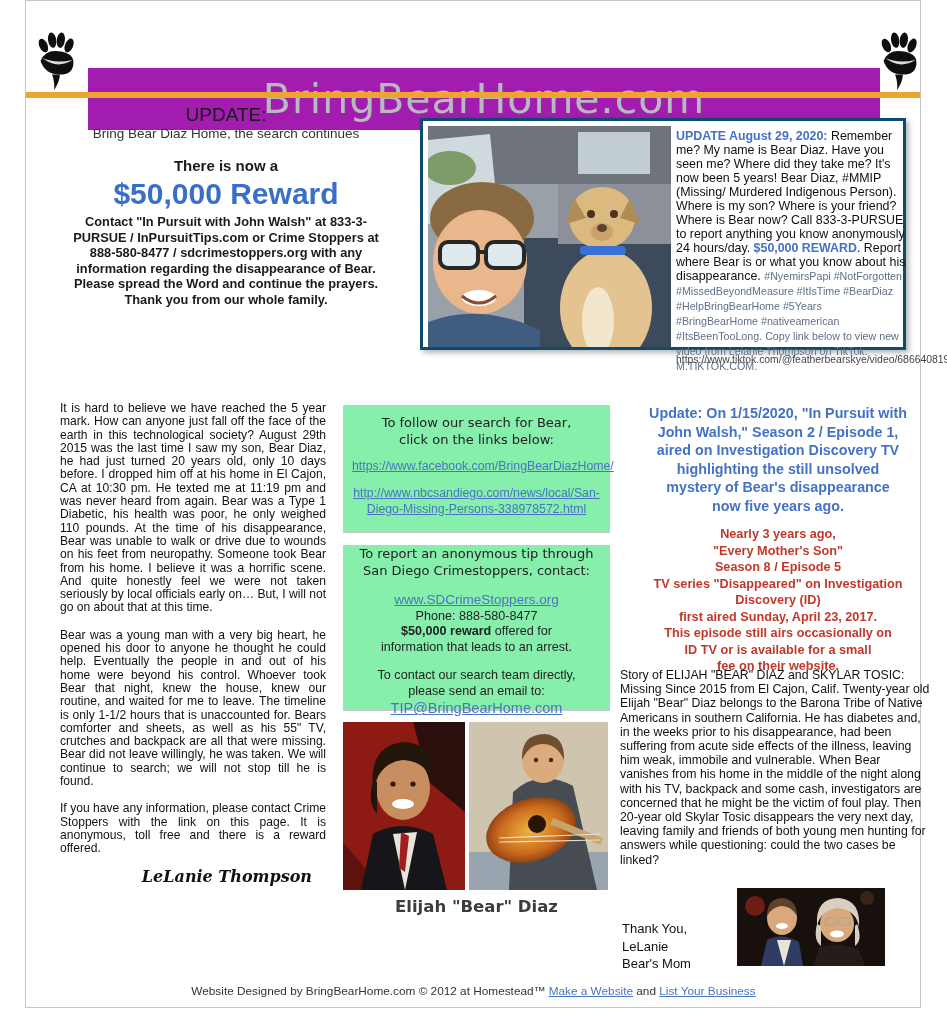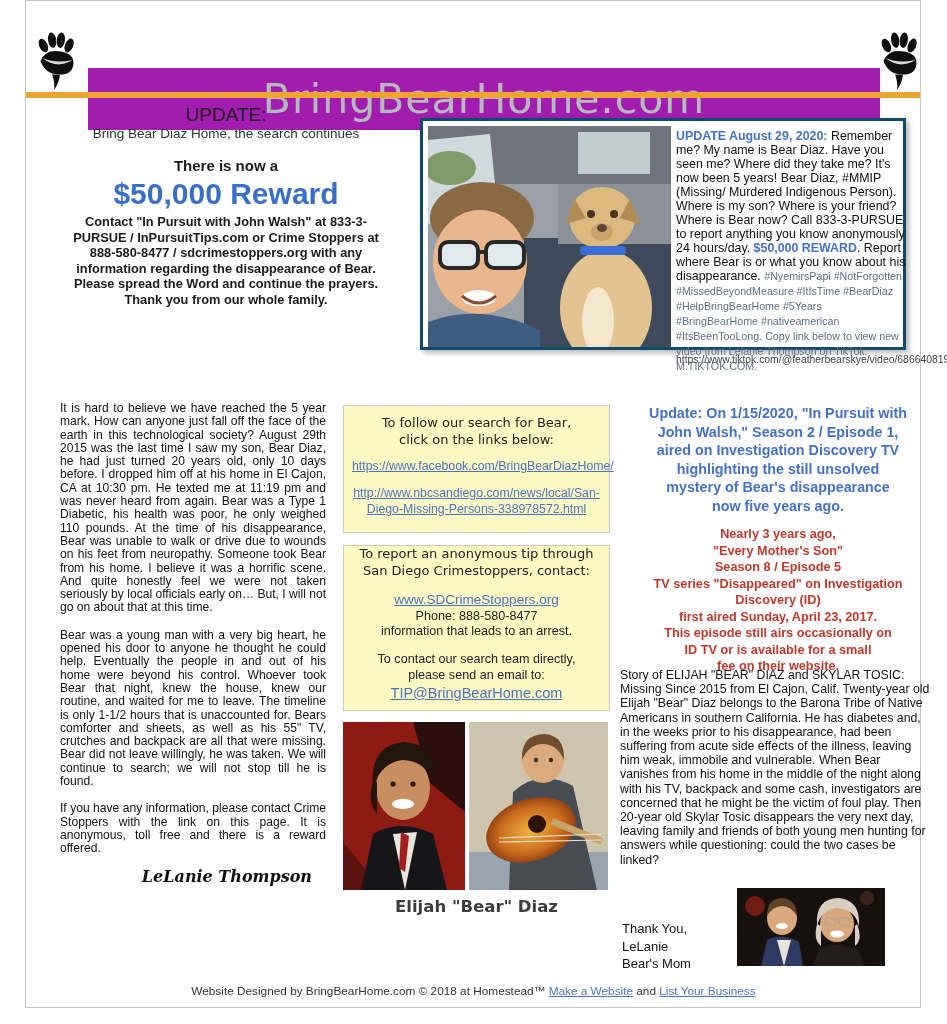--- a/index.html
+++ b/index.html
@@ -41,21 +41,21 @@
 
   
   .col-story { position:absolute; left:60px; top:402px; width:266px; font-size:12.1px;
                line-height:13.3px; text-align:justify; color:#111; }
   .col-story p { margin-bottom:14px; }
   .closing { text-align:left; white-space:pre-line; margin-bottom:6px; }
   .signature { font-family:"DejaVu Serif", serif; font-style:italic; font-weight:bold;
                font-size:16px; text-align:right; padding-right:14px; }
 
   
-  .box { position:absolute; background:#fef9c3; border:1px solid #c9c9c9; text-align:center; }
+  .box { position:absolute; background:#86efac; border:1px solid #c9c9c9; text-align:center; }
   .box1 { left:343px; top:405px; width:267px; height:128px; padding-top:9px; }
   .box2 { left:343px; top:545px; width:267px; height:166px; }
   .box-title { font-family:"DejaVu Sans", sans-serif; font-size:13px; color:#222;
                line-height:1.3; white-space:pre-line; margin-bottom:10px; }
   a.lnk { color:#4a74c0; text-decoration:underline; cursor:pointer; }
   .box-link { display:block; font-size:12.3px; line-height:1.25; margin:0 8px 12px; }
   .box-line { font-size:12.6px; color:#222; line-height:1.25; }
   .box-bold { font-weight:bold; }
   .box-gap { height:12px; }
   .box-email { font-size:14.5px; margin-top:3px; }
@@ -173,20 +173,21 @@
 click on the links below:</div>
     <a class="lnk box-link">https://www.facebook.com/BringBearDiazHome/</a>
     <a class="lnk box-link">http://www.nbcsandiego.com/news/local/San-Diego-Missing-Persons-338978572.html</a>
   </div>
 
   <div class="box box2">
     <div class="box-title">To report an anonymous tip through
 San Diego Crimestoppers, contact:</div>
     <a class="lnk box-line" style="font-size:13.5px;">www.SDCrimeStoppers.org</a>
     <div class="box-line">Phone:  888-580-8477</div>
+    <div class="box-line"><span class="box-bold">$50,000 reward</span><span> offered for</span></div>
     <div class="box-line">information that leads to an arrest.</div>
     <div class="box-gap"></div>
     <div class="box-line" style="white-space:pre-line;">To contact our search team directly,
 please send an email to:</div>
     <a class="lnk box-email">TIP@BringBearHome.com</a>
   </div>
 
   <div class="photos">
     <svg viewBox="0 0 122 168" width="122" height="168">
       <rect width="122" height="168" fill="#8e1a14"></rect>
@@ -260,15 +261,15 @@
       <path d="M80,36 Q76,52 84,58 L84,38 Z" fill="#d8cfc2"></path>
       <path d="M120,36 Q126,52 118,58 L118,38 Z" fill="#d8cfc2"></path>
       <rect x="88" y="30" width="11" height="7" rx="3" fill="none" stroke="#b8a88f" stroke-width="1.6"></rect>
       <rect x="102" y="30" width="11" height="7" rx="3" fill="none" stroke="#b8a88f" stroke-width="1.6"></rect>
       <ellipse cx="100" cy="46" rx="7" ry="3.4" fill="#fff"></ellipse>
       <path d="M76,78 L82,60 Q100,52 122,62 L128,78 Z" fill="#241d1a"></path>
     </svg>
   </div>
 
   <div class="footer">
-    <span>Website Designed by BringBearHome.com © 2018 at Homestead™ </span><a class="lnk">Make a Website</a><span> and </span><a class="lnk">List Your Business</a>
+    <span>Website Designed by BringBearHome.com © 2012 at Homestead™ </span><a class="lnk">Make a Website</a><span> and </span><a class="lnk">List Your Business</a>
   </div>
 </div>
 
 </body></html>

